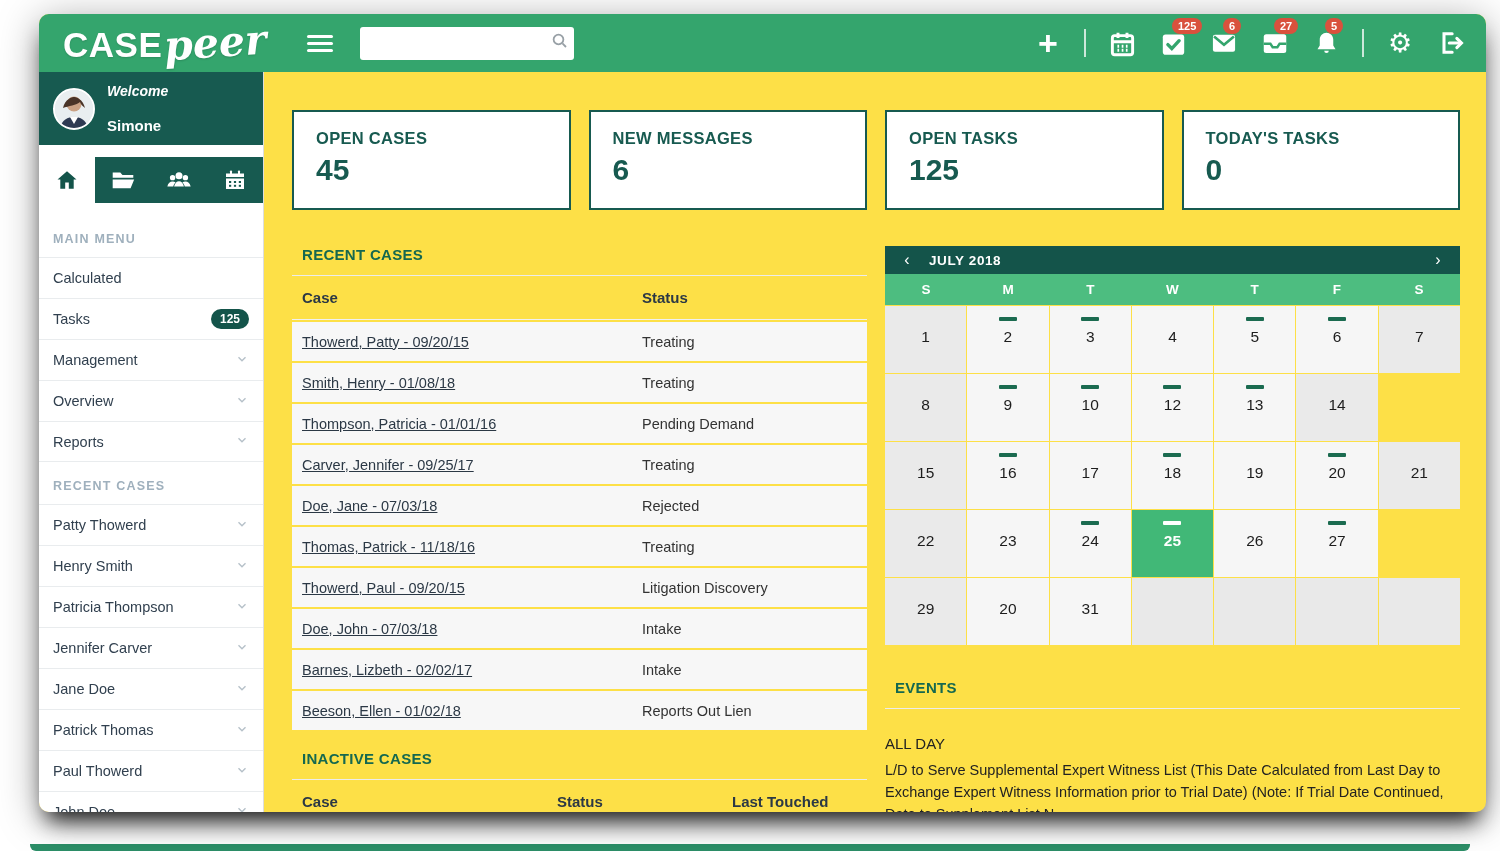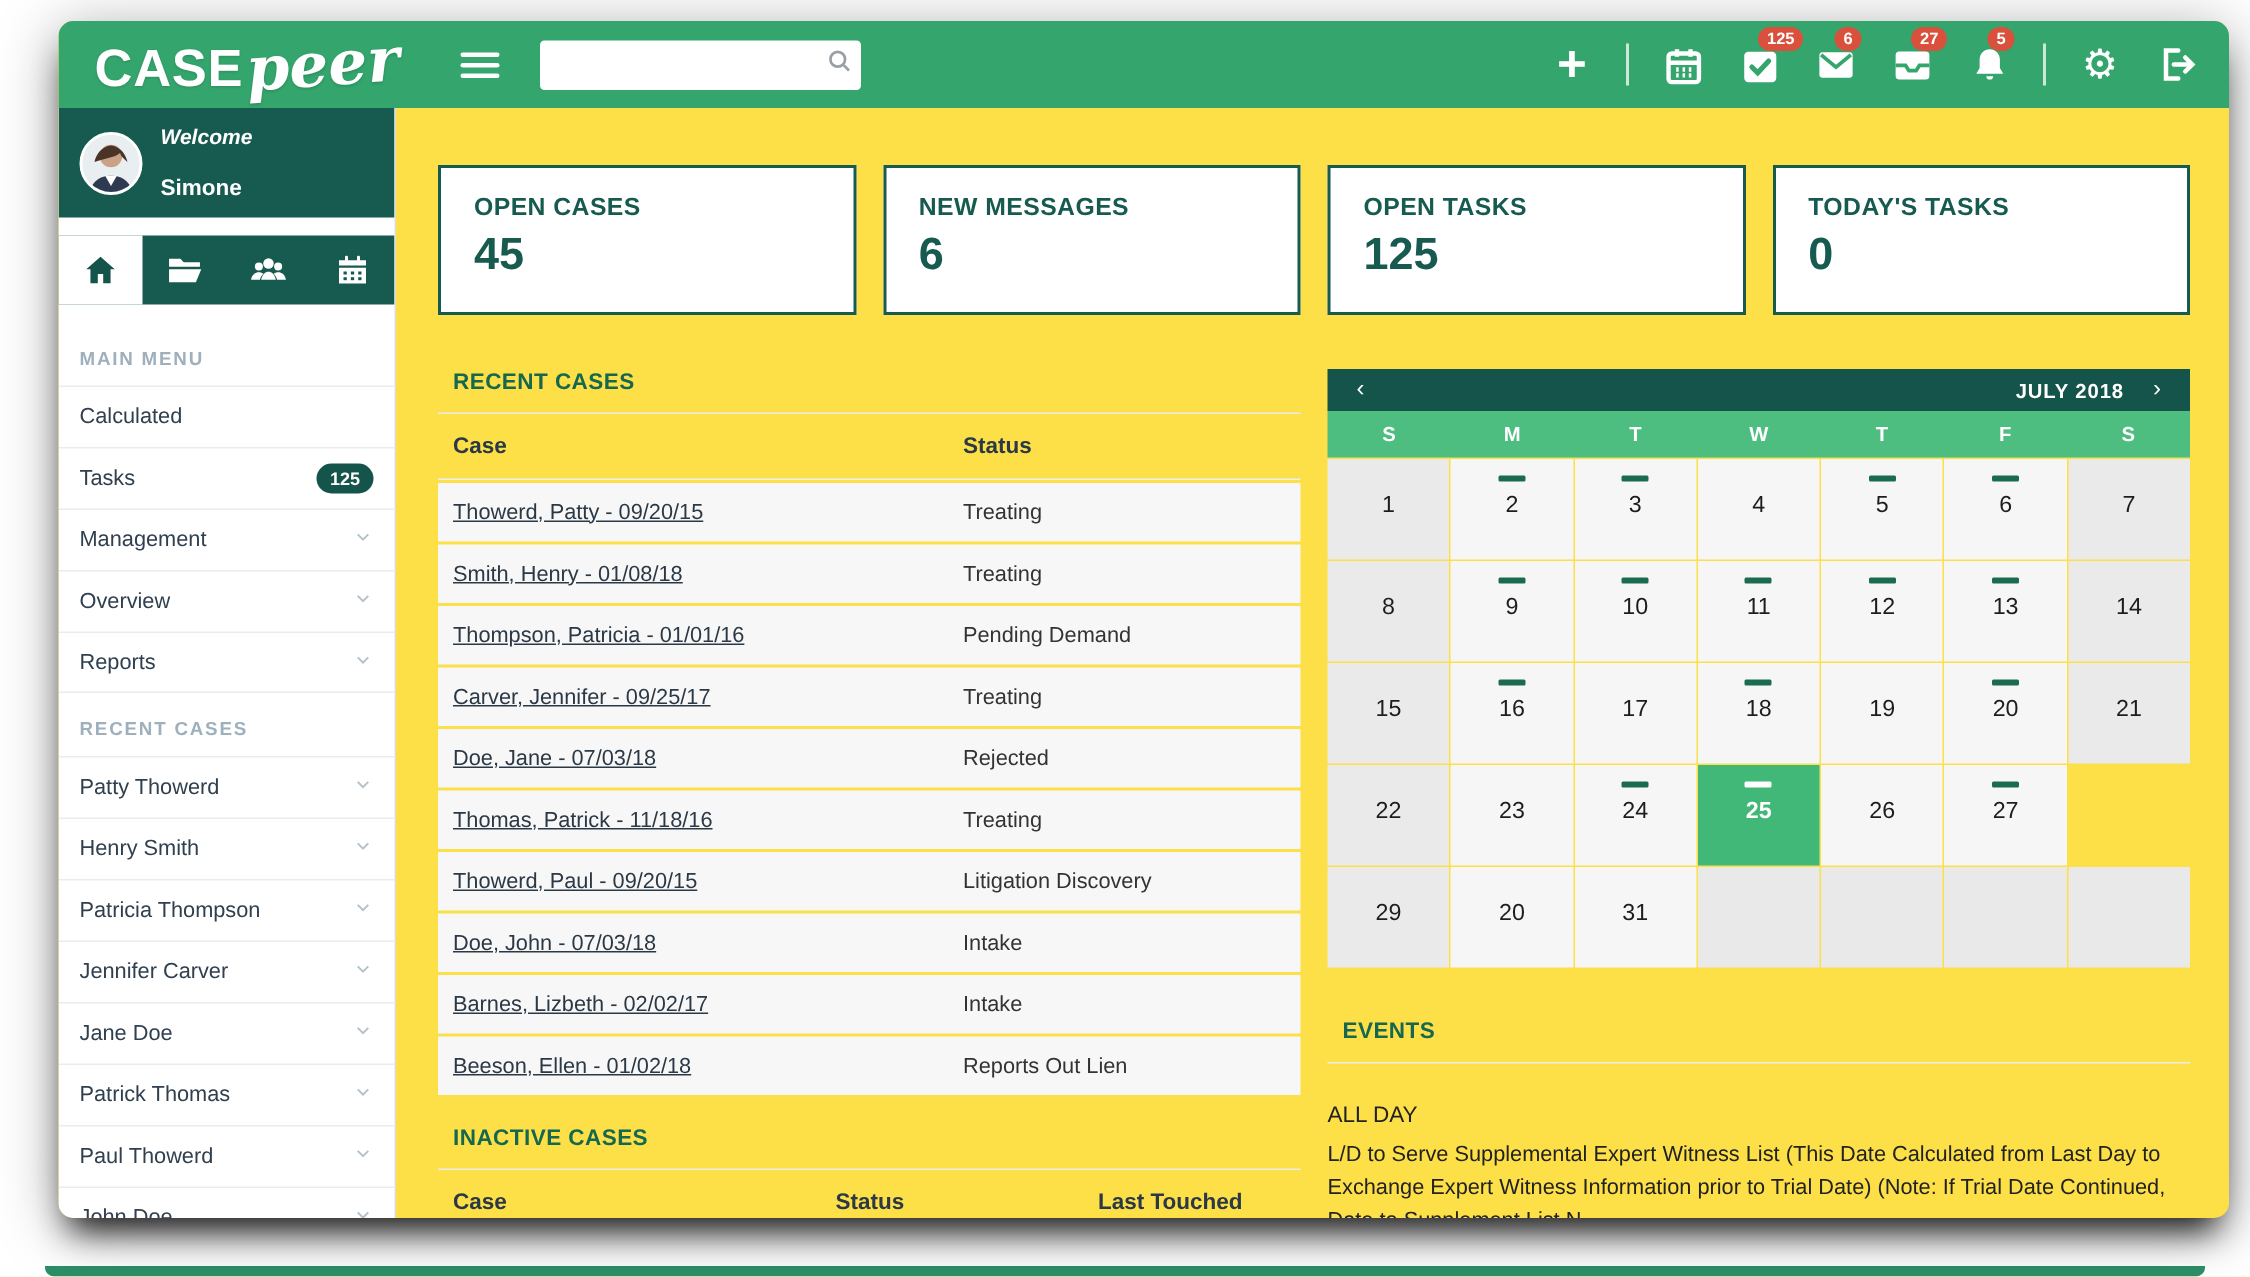--- a/index.html
+++ b/index.html
@@ -85,21 +85,21 @@
     padding:0 10px; background:#f7f7f7; margin-top:2px; font-size:14.5px; color:#333; }
   .case-link { color:#2b3845; text-decoration:underline; cursor:pointer; width:max-content; }
   .inactive-block { margin-top:20px; }
   .partial-row { height:14px; background:#f7f7f7; margin-top:2px; }
 
   
   .calendar { width:100%; }
   .cal-titlebar { background:#14544a; height:28px; display:flex; align-items:center;
     color:#fff; }
   .cal-nav { width:44px; text-align:center; font-size:16px; cursor:pointer; line-height:26px; }
-  .cal-title { flex:1; text-align:right; font-size:13.5px; font-weight:bold; letter-spacing:.6px; }
+  .cal-title { flex:1; text-align:left; font-size:13.5px; font-weight:bold; letter-spacing:.6px; }
   .cal-dayhead { background:#4dbd80; display:grid; grid-template-columns:repeat(7,1fr); height:31px; }
   .cal-dayhead div { color:#fff; font-size:13.5px; font-weight:bold; display:flex;
     align-items:center; justify-content:center; }
   .cal-week { display:grid; grid-template-columns:repeat(7,1fr); gap:1px; margin-top:1px; }
   .cal-cell { height:67px; background:#f6f6f6; position:relative; cursor:pointer; }
   .cal-cell.we { background:#eaeaea; }
   .cal-cell.empty { background:#e9e9e9; cursor:default; }
   .cal-num { position:absolute; top:22px; left:0; right:0; text-align:center;
     font-size:15.5px; color:#1d1d1d; }
   .dash { position:absolute; top:11px; left:50%; transform:translateX(-50%);
@@ -493,24 +493,20 @@
                     <div class="cal-cell">
                       <div class="dash"></div>
                       <div class="cal-num">9</div>
                     </div>
                     <div class="cal-cell">
                       <div class="dash"></div>
                       <div class="cal-num">10</div>
                     </div>
                     <div class="cal-cell">
                       <div class="dash"></div>
-                      <div class="cal-num">11</div>
-                    </div>
-                    <div class="cal-cell">
-                      <div class="dash"></div>
                       <div class="cal-num">12</div>
                     </div>
                     <div class="cal-cell">
                       <div class="dash"></div>
                       <div class="cal-num">13</div>
                     </div>
                     <div class="cal-cell we">
                       <div class="cal-num">14</div>
                     </div>
                   </div>

